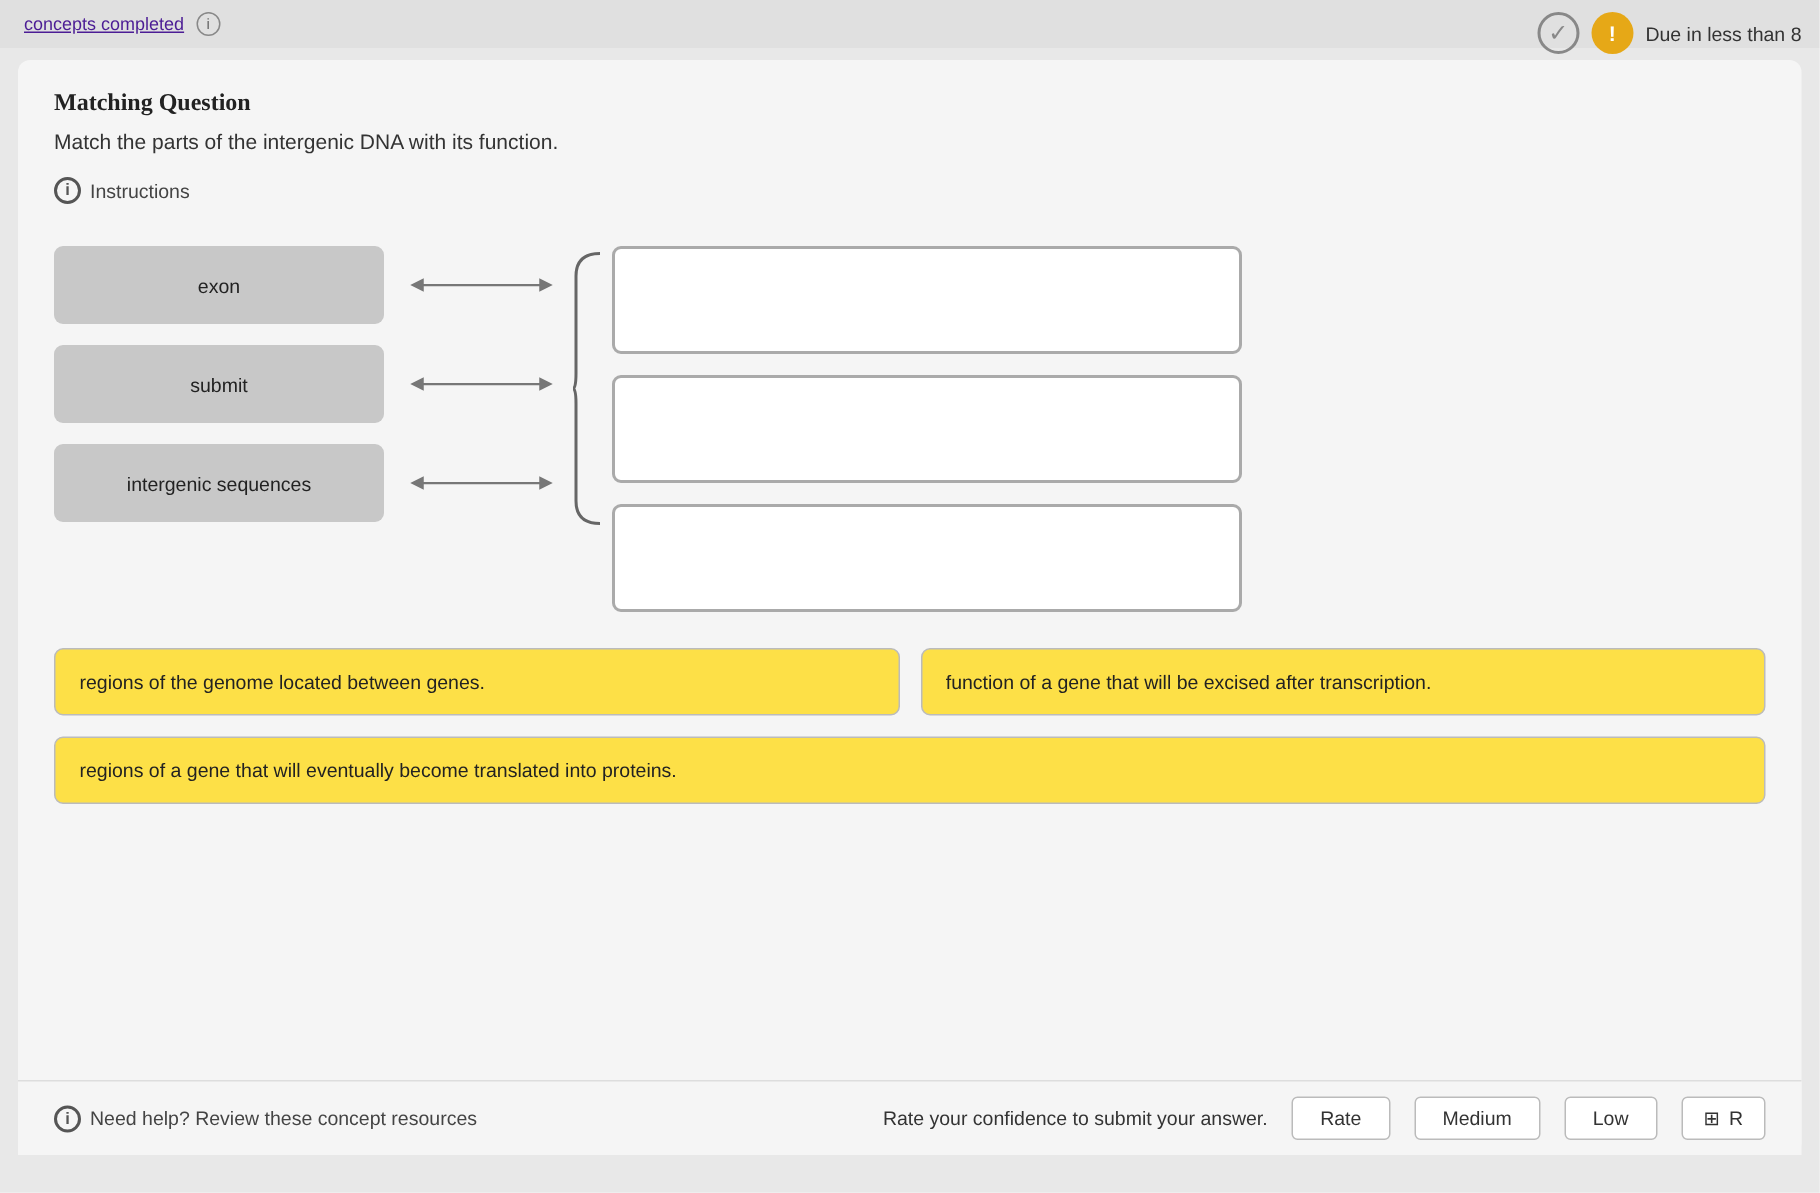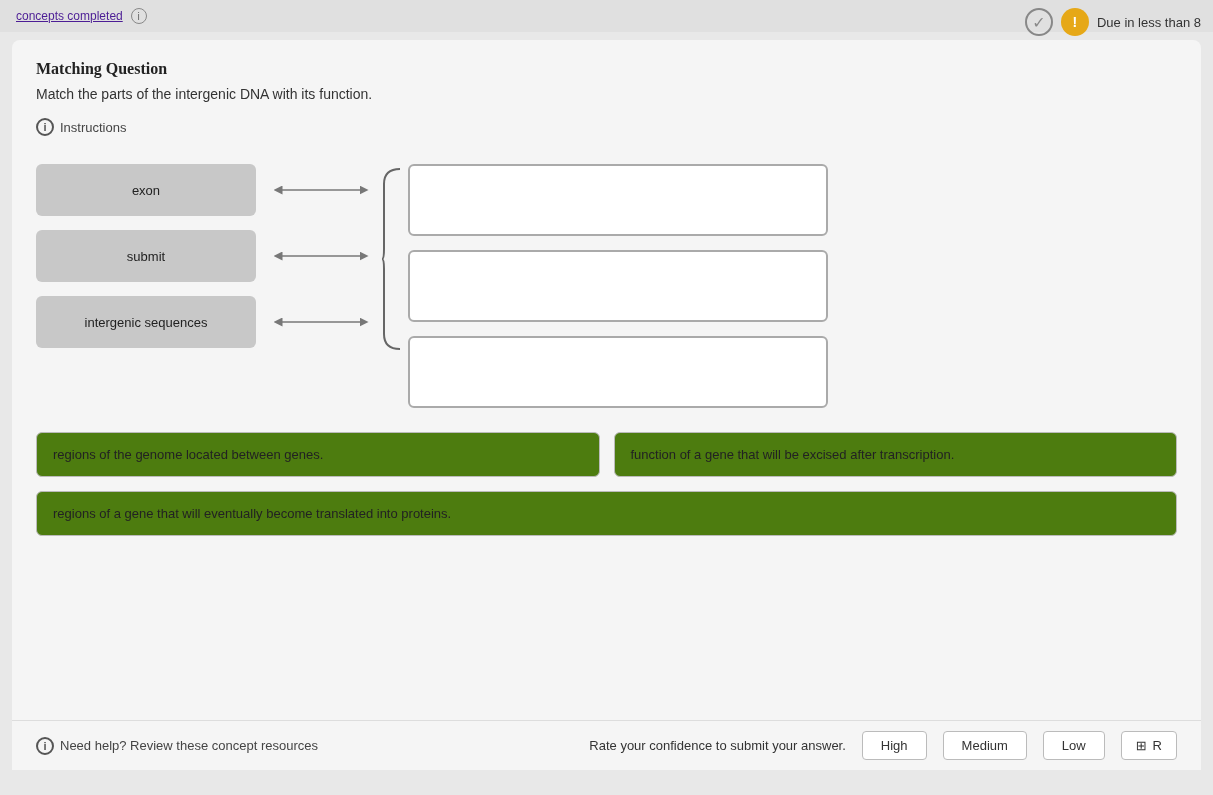--- a/index.html
+++ b/index.html
@@ -135,21 +135,21 @@
       display: flex;
       gap: 14px;
       margin-bottom: 14px;
       flex-wrap: wrap;
     }
 
     .option-card {
       border: 1.5px solid #bbb;
       border-radius: 6px;
       padding: 14px 16px;
-      background: #4d7c0f;
+      background: #fde047;
       font-size: 13px;
       color: #222;
       cursor: pointer;
       flex: 1;
       min-width: 260px;
     }
 
     .bottom-bar {
       position: absolute;
       bottom: 0;
@@ -362,21 +362,21 @@
       </div>
     </div>
   </div>
 
   <div class="bottom-bar">
     <div class="need-help-row">
       <div class="info-circle">i</div>
       <span>Need help? Review these concept resources</span>
     </div>
     <span class="confidence-label">Rate your confidence to submit your answer.</span>
-    <button class="conf-btn">High</button>
+    <button class="conf-btn">Rate</button>
     <button class="conf-btn">Medium</button>
     <button class="conf-btn">Low</button>
     <button class="review-btn">
       <span>⊞</span>
       <span>R</span>
     </button>
   </div>
 
 </div>
 

